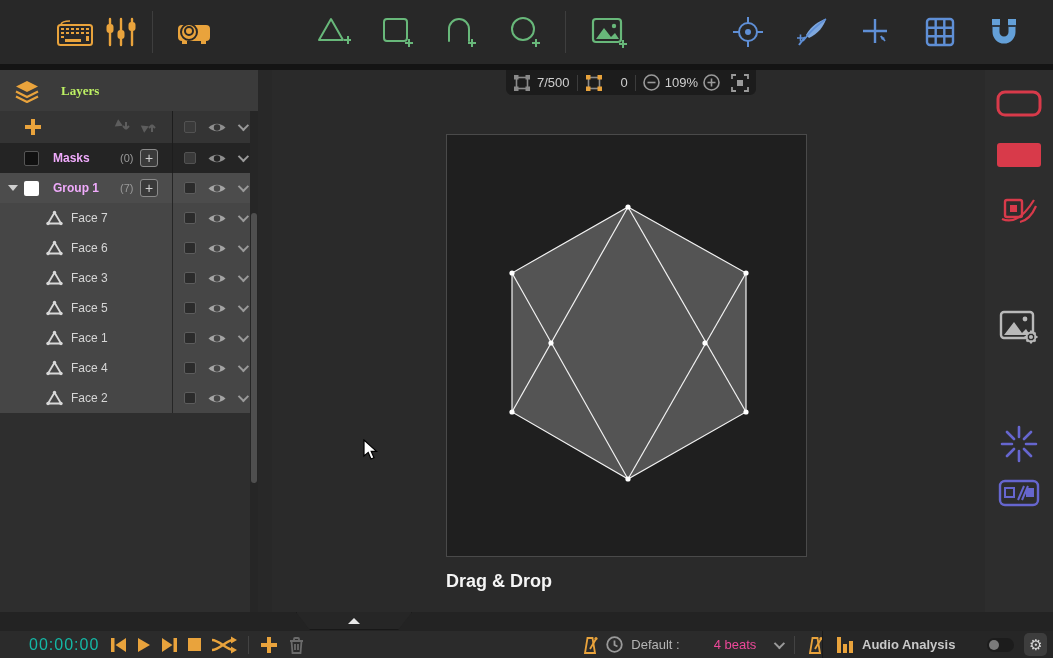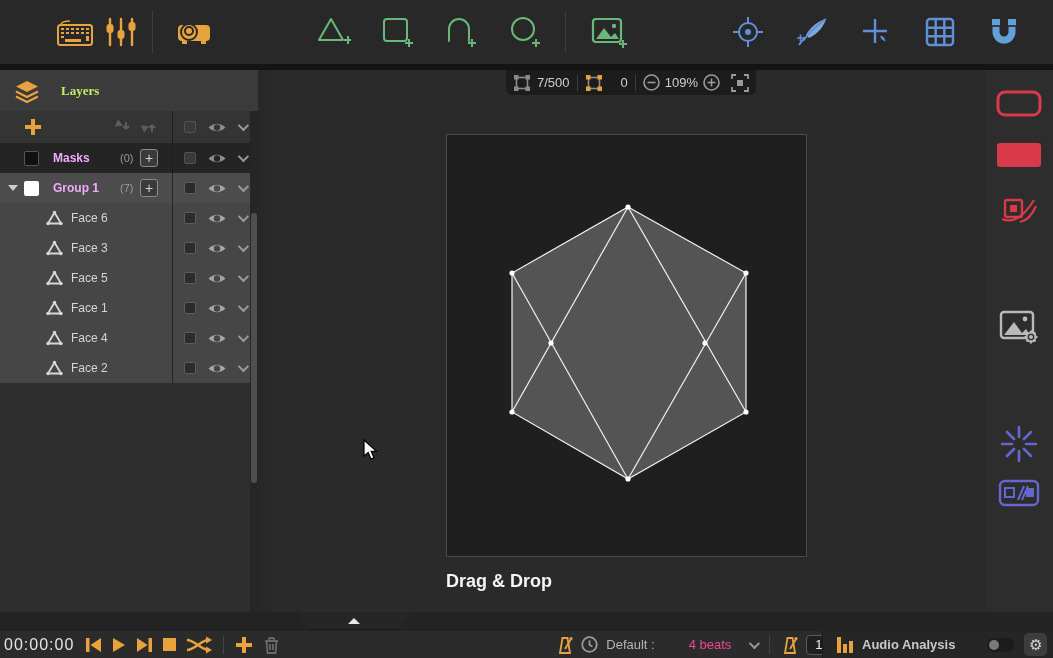--- a/index.html
+++ b/index.html
@@ -64,21 +64,21 @@
 
   
   .bstrip { position:absolute; left:0; top:612px; width:1053px; height:19px; background:#232323; }
   .btab { position:absolute; left:296px; top:0; width:116px; height:18px; background:#262626;
     border:1px solid #181818; border-top:none;
     clip-path:polygon(0 0, 100% 0, 88% 100%, 12% 100%); display:flex; align-items:center; justify-content:center; }
   .btab .up { width:0; height:0; border-left:6px solid transparent; border-right:6px solid transparent;
     border-bottom:6px solid #e8e8e8; }
   .bbar { position:absolute; left:0; top:631px; width:1053px; height:27px; background:#2b2b2b;
     display:flex; align-items:center; }
-  .timecode { color:#e5e5e5; font-size:16px; margin-left:4px; letter-spacing:1px; }
+  .timecode { color:#14b8a6; font-size:16px; margin-left:29px; letter-spacing:1px; }
   .t-btn { display:flex; align-items:center; justify-content:center; padding:0 5px; }
   .b-div { width:1px; height:18px; background:#434343; margin:0 6px; }
   .tempo-preset { display:flex; align-items:center; gap:8px; color:#b5b5b5; font-size:13px; }
   .beats { color:#ec4899; }
   .chev { width:8px; height:8px; border-right:2px solid #9a9a9a; border-bottom:2px solid #9a9a9a;
     transform:rotate(45deg) translateY(-2px); }
   .bpmbox { display:flex; align-items:center; background:#1f1f1f; border:1px solid #5a5a5a;
     border-radius:4px; height:20px; padding:0 4px 0 8px; gap:6px; }
   .bpmbox .val { color:#eee; font-size:13px; }
   .spin { display:flex; flex-direction:column; gap:2px; }
@@ -285,20 +285,40 @@
           <span class="chk"></span>
           <svg width="20" height="13" viewBox="0 0 20 13">
             <path d="M1.5,6.5 Q10,-1 18.5,6.5 Q10,14 1.5,6.5 Z" fill="#a6a6a6"></path>
             <circle cx="10" cy="6.5" r="3.2" fill="#4c4c4c"></circle>
           </svg>
           <span class="chev"></span>
         </div>
       </div>
 
       <div id="face-rows">
+      <div class="row row-face">
+        <span class="face-icon">
+          <svg width="17" height="16" viewBox="0 0 17 16">
+            <path d="M8.5,2.5 L15,13.5 H2 Z" fill="none" stroke="#d8d8d8" stroke-width="1.8" stroke-linejoin="round"></path>
+            <circle cx="8.5" cy="2.5" r="1.7" fill="#d8d8d8"></circle>
+            <circle cx="15" cy="13.5" r="1.7" fill="#d8d8d8"></circle>
+            <circle cx="2" cy="13.5" r="1.7" fill="#d8d8d8"></circle>
+          </svg>
+        </span>
+        <span class="facelabel">Face 7</span>
+        <div class="vdiv"></div>
+        <div class="ctrls">
+          <span class="chk"></span>
+          <svg width="20" height="13" viewBox="0 0 20 13">
+            <path d="M1.5,6.5 Q10,-1 18.5,6.5 Q10,14 1.5,6.5 Z" fill="#a6a6a6"></path>
+            <circle cx="10" cy="6.5" r="3.2" fill="#464646"></circle>
+          </svg>
+          <span class="chev"></span>
+        </div>
+      </div>
 
       <div class="row row-face">
         <span class="face-icon">
           <svg width="17" height="16" viewBox="0 0 17 16">
             <path d="M8.5,2.5 L15,13.5 H2 Z" fill="none" stroke="#d8d8d8" stroke-width="1.8" stroke-linejoin="round"></path>
             <circle cx="8.5" cy="2.5" r="1.7" fill="#d8d8d8"></circle>
             <circle cx="15" cy="13.5" r="1.7" fill="#d8d8d8"></circle>
             <circle cx="2" cy="13.5" r="1.7" fill="#d8d8d8"></circle>
           </svg>
         </span>

